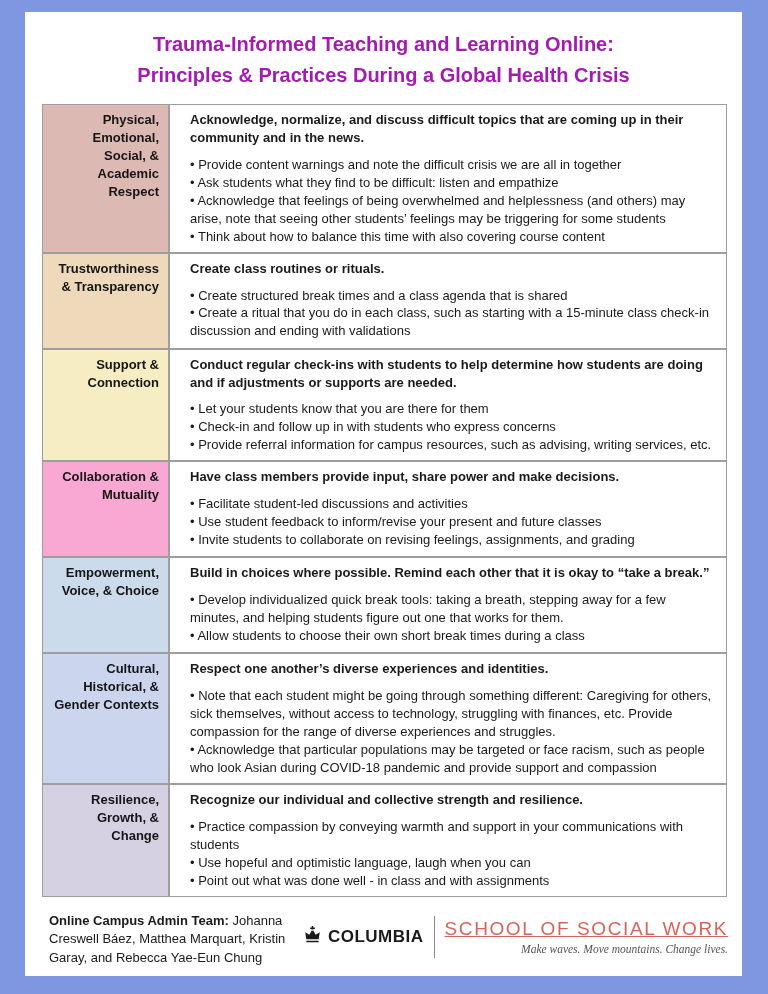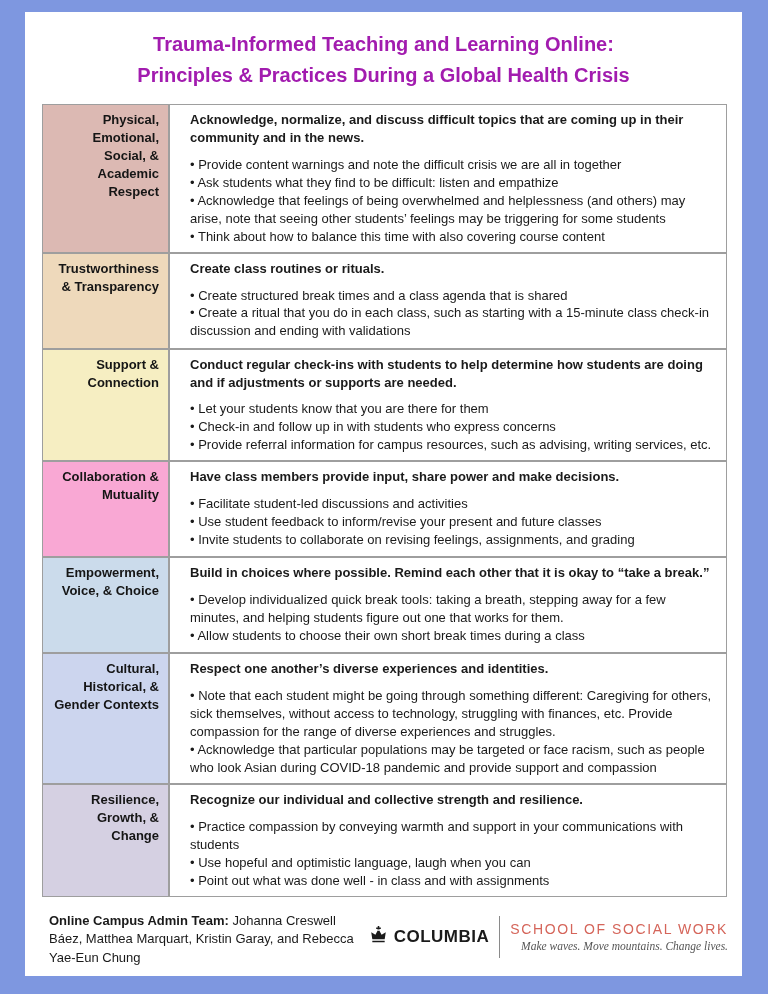--- a/index.html
+++ b/index.html
@@ -91,23 +91,24 @@
     letter-spacing:0.5px;
     color:#1a1a1a;
   }
   .logo-divider {
     width:1px; height:42px;
     background:#8a8a8a;
   }
   .logo-right { padding-left:10px; }
   .school-name {
     color:#d5655a;
-    font-size:14px;
+    font-size:19px;
     letter-spacing:1.6px;
     white-space:nowrap;
+    text-decoration:underline;
   }
   .tagline {
     font-family:"Liberation Serif", serif;
     font-style:italic;
     font-size:11.5px;
     color:#555;
     margin-top:3px;
   }
 </style>
 </head>

